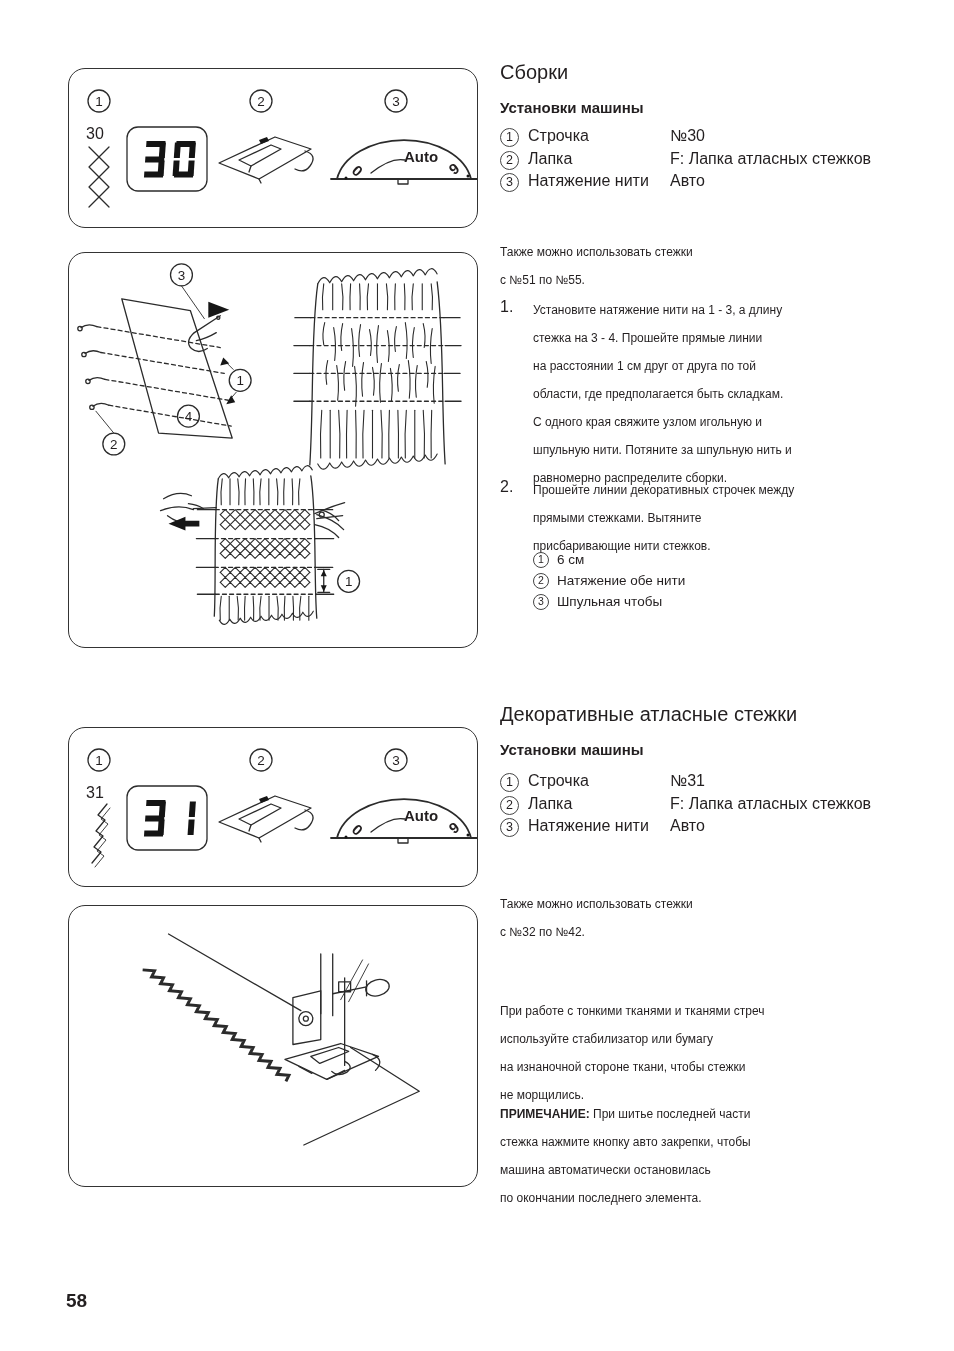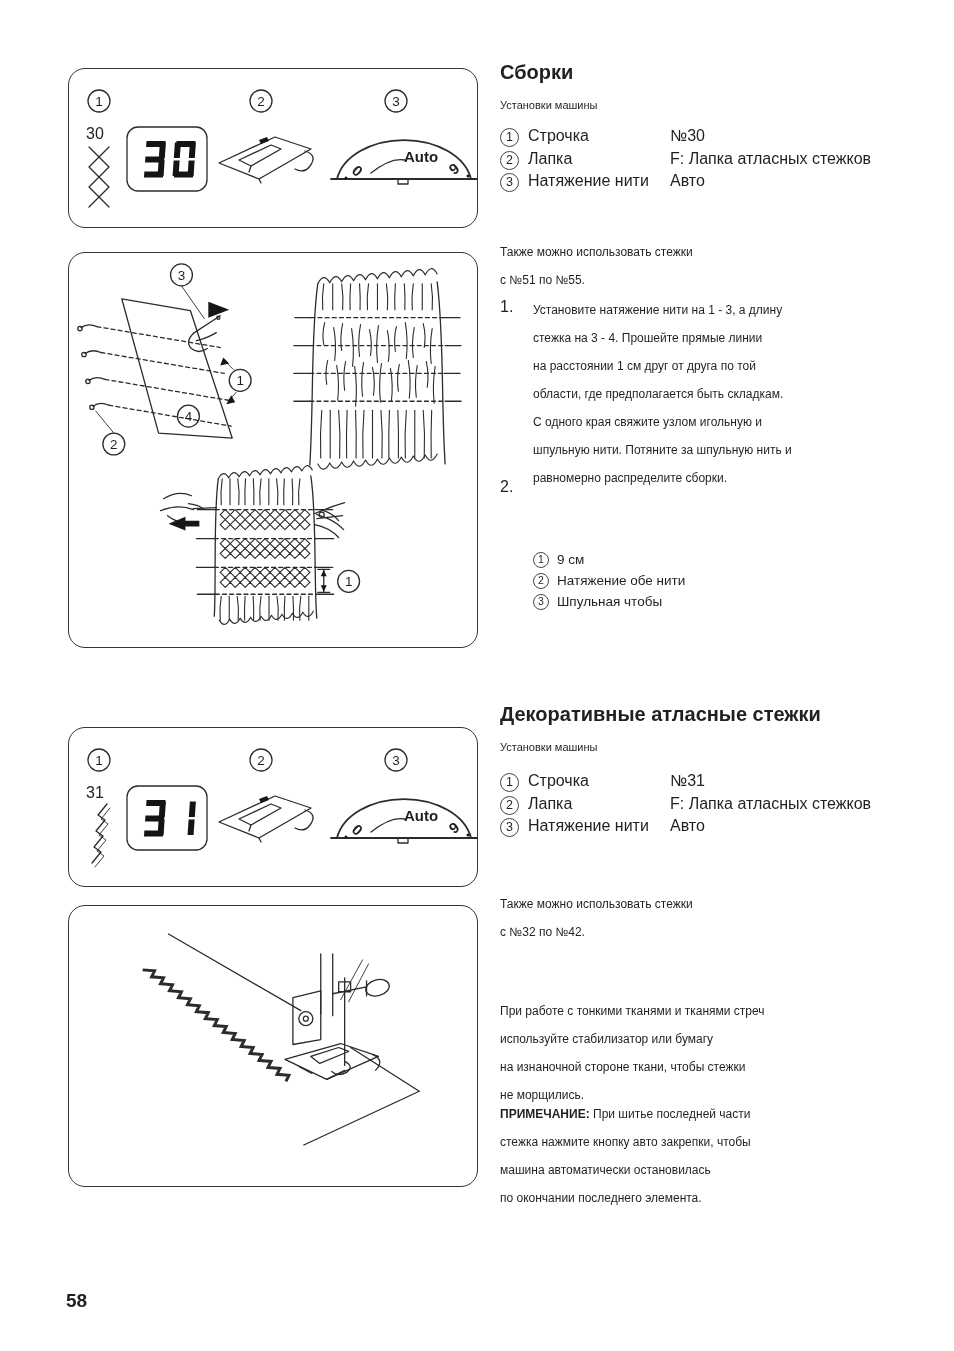--- a/index.html
+++ b/index.html
@@ -21,22 +21,22 @@
   svg .ln2{fill:none;stroke:#2b2b2b;stroke-width:1.8;stroke-linecap:round;stroke-linejoin:round}
   svg .thin{fill:none;stroke:#2b2b2b;stroke-width:0.9;stroke-linecap:round}
   svg .dash{stroke-dasharray:4 3.2}
   svg .fillb{fill:#161616;stroke:none}
   svg text{font-family:"Liberation Sans",sans-serif;fill:#231f20}
   svg .co{font-size:13.5px;text-anchor:middle}
   svg .gen path{fill:none;stroke:#2b2b2b;stroke-width:1.1;stroke-linecap:round;stroke-linejoin:round}
   svg .gen.bold path{stroke-width:3;stroke-linejoin:miter;stroke-linecap:butt}
 
   .rblock{position:absolute;left:500px;width:412px}
-  .sec-title{font-size:20px;font-weight:bold;line-height:24px}
-  .subhead{font-size:11px;font-weight:normal}
+  .sec-title{font-size:20px;font-weight:normal;line-height:24px}
+  .subhead{font-size:15px;font-weight:bold}
   .srow{display:flex;align-items:flex-start;height:22.5px;font-size:16px}
   .cnum{
     flex:none;width:19px;height:19px;border:1.3px solid #454545;border-radius:50%;
     display:inline-flex;align-items:center;justify-content:center;
     font-size:12.5px;line-height:1;margin-right:9px;margin-top:1px;box-sizing:border-box;
   }
   .slabel{width:142px;flex:none}
   .svalue{flex:1}
   .btext{font-size:12px;line-height:28px;white-space:pre-line}
   .step{display:flex}
@@ -436,26 +436,29 @@
 стежка на 3 - 4. Прошейте прямые линии
 на расстоянии 1 см друг от друга по той
 области, где предполагается быть складкам.
 С одного края свяжите узлом игольную и
 шпульную нити. Потяните за шпульную нить и
 равномерно распределите сборки.</span>
 </div>
 
 <div class="rblock step" style="top:476px">
   <span class="stepnum">2.</span>
+  <span class="btext">Прошейте линии декоративных строчек между
+прямыми стежками. Вытяните
+присбаривающие нити стежков.</span>
 </div>
 
 <div class="rblock" style="top:549px;left:533px">
   <div class="lrow">
     <span class="cnum-s">1</span>
-    <span>9 см</span>
+    <span>6 см</span>
   </div>
   <div class="lrow">
     <span class="cnum-s">2</span>
     <span>Натяжение обе нити</span>
   </div>
   <div class="lrow">
     <span class="cnum-s">3</span>
     <span>Шпульная чтобы</span>
   </div>
 </div>

